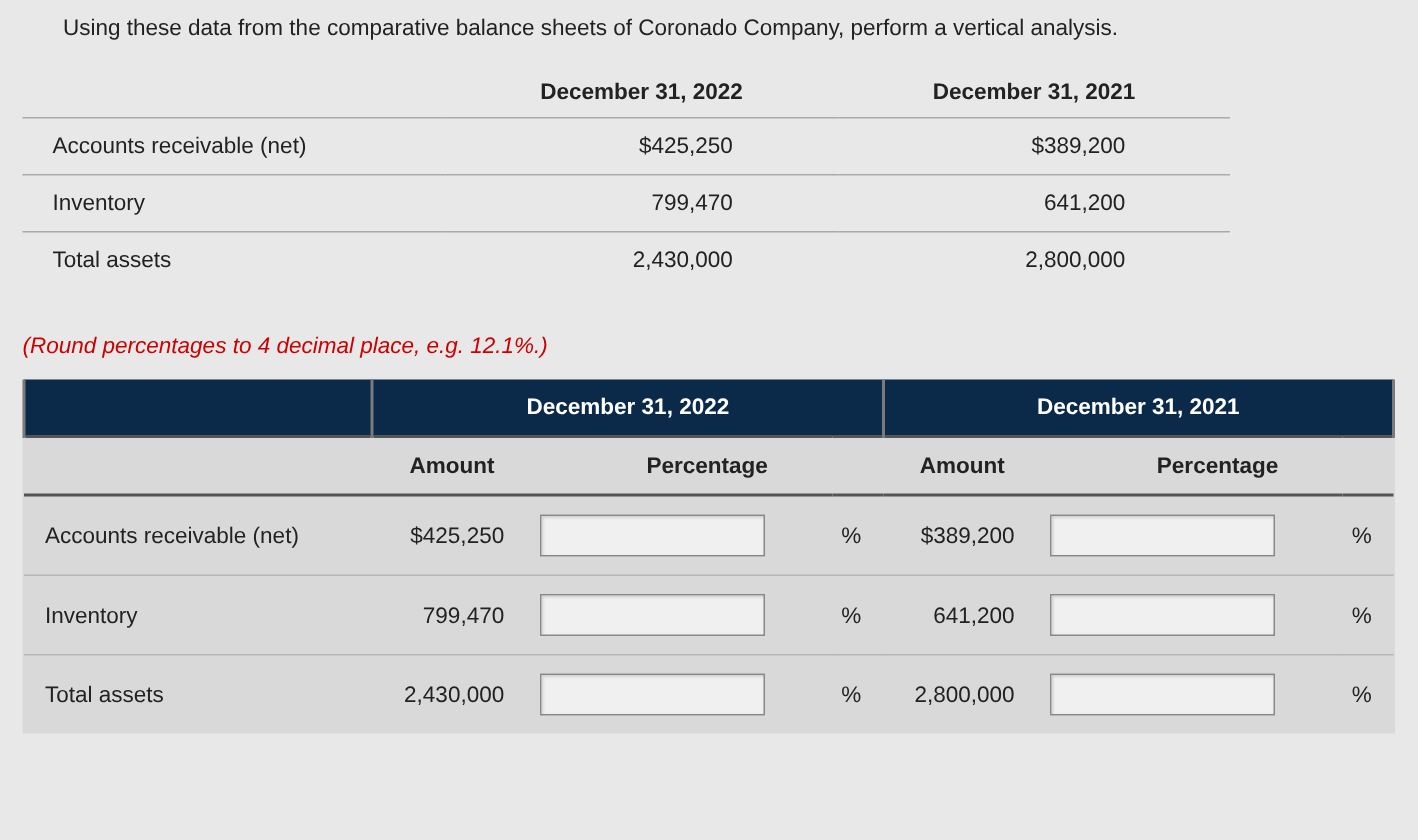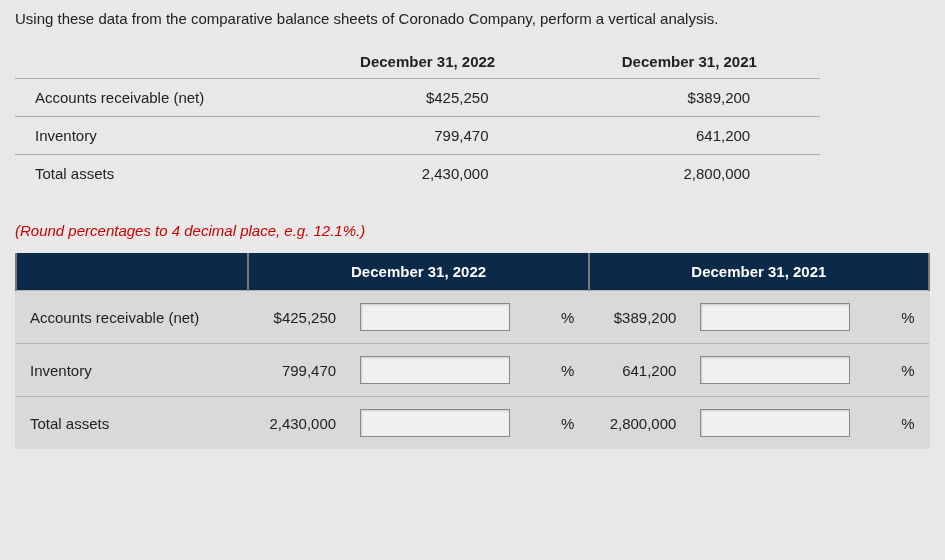--- a/index.html
+++ b/index.html
@@ -5,21 +5,21 @@
     * { box-sizing: border-box; margin: 0; padding: 0; }
     body {
       font-family: Arial, sans-serif;
       background: #e8e8e8;
       color: #333;
       width: 945px;
       height: 560px;
       padding: 10px 15px;
       font-size: 15px;
     }
-    .question { color: #222; margin-bottom: 18px; }
+    .question { color: #222; margin-bottom: 18px; margin-left: 27px; }
     .data-table {
       border-collapse: collapse;
       width: 88%;
       margin-bottom: 30px;
     }
     .data-table th {
       font-weight: bold;
       padding: 8px 20px;
       text-align: center;
       color: #222;
@@ -106,20 +106,27 @@
 
 <p class="hint">(Round percentages to 4 decimal place, e.g. 12.1%.)</p>
 
 <table class="answer-table">
   <tbody>
       <tr class="hdr-dark">
     <td></td>
     <td colspan="3">December 31, 2022</td>
     <td colspan="3">December 31, 2021</td>
   </tr>
+  <tr class="sub-hdr">
+    <td></td>
+    <td>Amount</td>
+    <td colspan="2">Percentage</td>
+    <td>Amount</td>
+    <td colspan="2">Percentage</td>
+  </tr>
 
   <tr class="row">
     <td class="lbl">Accounts receivable (net)</td>
     <td class="amt">$425,250</td>
     <td class="pctcell"><span class="pctbox"></span></td>
     <td class="unit">%</td>
     <td class="amt">$389,200</td>
     <td class="pctcell"><span class="pctbox"></span></td>
     <td class="unit">%</td>
   </tr>

